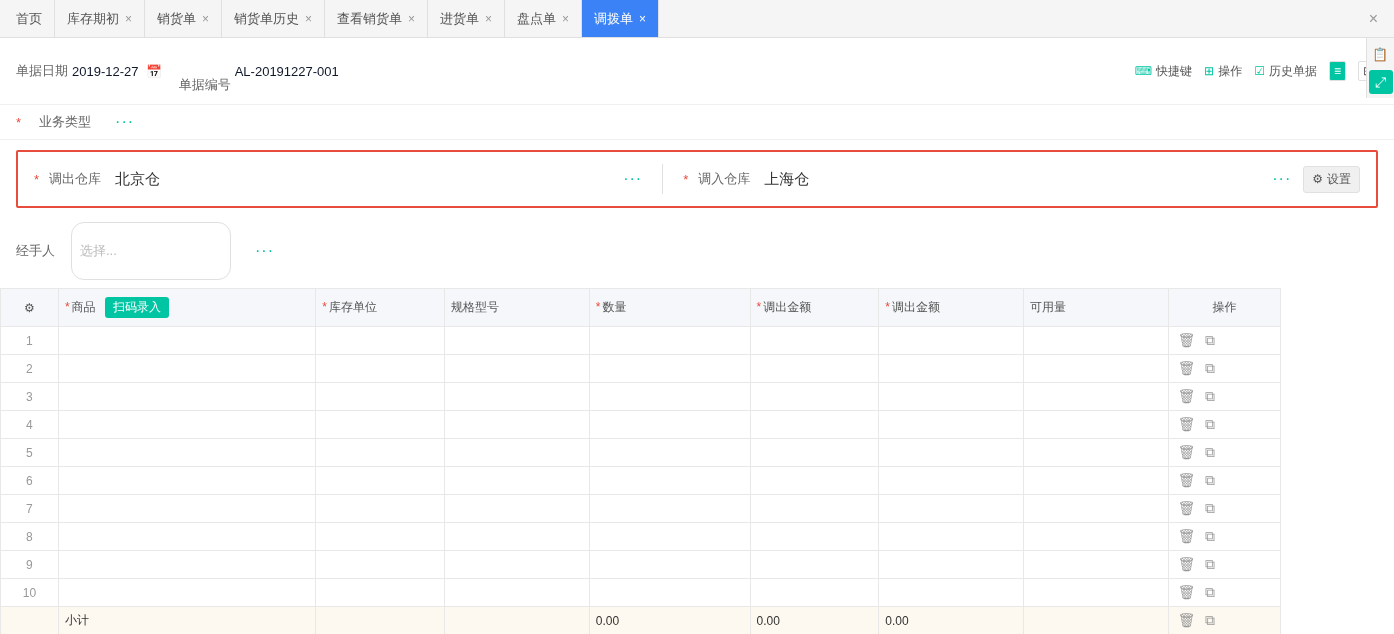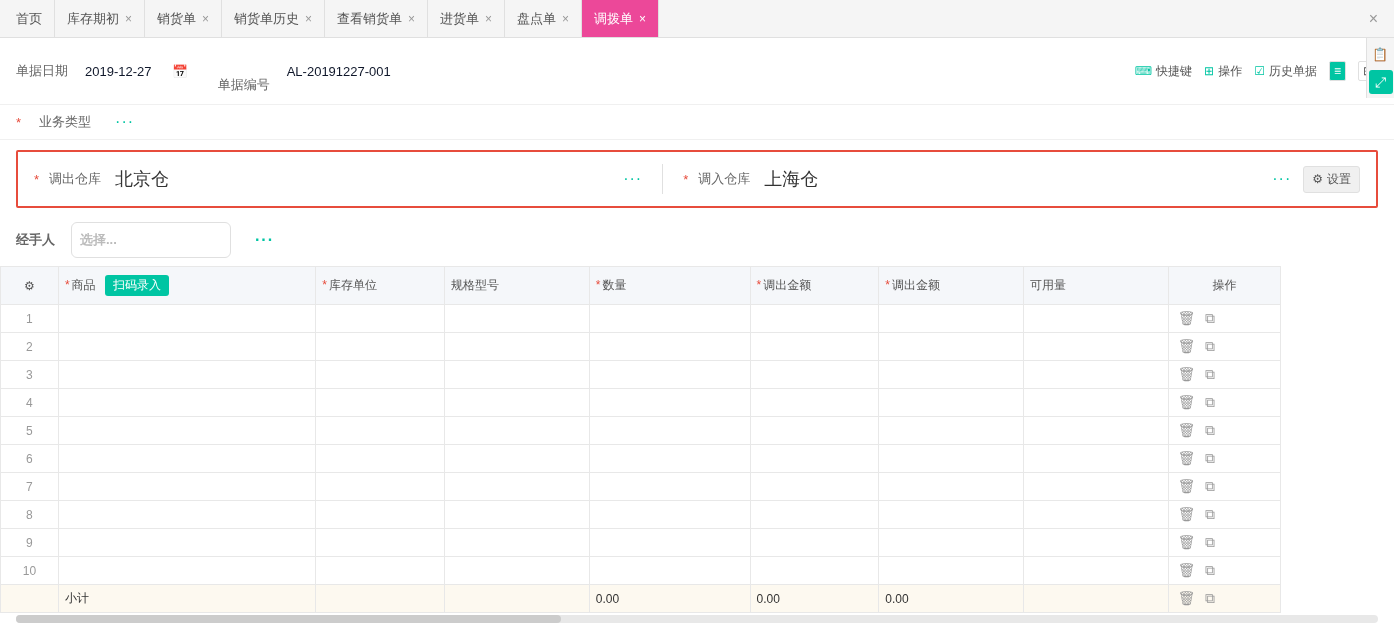--- a/index.html
+++ b/index.html
@@ -8,55 +8,55 @@
     
     .tab-bar {
       display: flex; align-items: center; background: #f5f5f5; border-bottom: 1px solid #e0e0e0;
       height: 38px; padding: 0 4px; position: relative;
     }
     .tab {
       display: flex; align-items: center; padding: 5px 12px; height: 100%; cursor: pointer;
       font-size: 13px; color: #555; border-right: 1px solid #e0e0e0; white-space: nowrap;
       gap: 6px;
     }
-    .tab.active { background: #ec4899; color: #fff; }
+    .tab.active { background: #3b82f6; color: #fff; }
     .tab .close-btn { font-size: 12px; color: #999; cursor: pointer; }
     .tab.active .close-btn { color: #fff; }
     .tab-close-all {
       margin-left: auto; padding: 0 12px; cursor: pointer; font-size: 16px; color: #999;
     }
 
     
     .main { padding: 0; background: #fff; }
 
     
     .form-header {
       display: flex; align-items: center; padding: 10px 16px; gap: 20px;
       border-bottom: 1px solid #f0f0f0;
     }
-    .form-header-left { display: flex; align-items: center; gap: 17px; }
+    .form-header-left { display: flex; align-items: center; gap: 4px; }
     .form-header-right { margin-left: auto; display: flex; align-items: center; gap: 12px; font-size: 12px; color: #555; }
     .field-label { color: #666; font-size: 13px; }
     .field-value { color: #0f172a; font-size: 13px; font-weight: 500; }
     .date-icon { color: #00c5a3; cursor: pointer; margin-left: 4px; }
     .header-action { display: flex; align-items: center; gap: 4px; cursor: pointer; color: #555; font-size: 12px; }
 
     
     .settings-section {
       border: 2px solid #e74c3c; margin: 10px 16px; padding: 12px 16px;
       display: flex; align-items: center; gap: 0;
       border-radius: 2px;
     }
     .settings-group {
       display: flex; align-items: center; gap: 8px; flex: 1;
     }
     .settings-divider { width: 1px; background: #e0e0e0; height: 30px; margin: 0 20px; }
     .req-star { color: #e74c3c; margin-right: 2px; }
     .settings-field-label { color: #666; }
-    .settings-field-value { color: #333; font-size: 18px; }
+    .settings-field-value { color: #333; font-size: 15px; }
     .dots-btn { color: #00c5a3; cursor: pointer; font-size: 16px; letter-spacing: 1px; margin-left: 8px; }
     .gear-btn {
       background: #f0f0f0; border: 1px solid #e0e0e0; padding: 4px 8px;
       cursor: pointer; color: #555; font-size: 12px; border-radius: 3px;
       display: flex; align-items: center; gap: 4px; white-space: nowrap;
     }
 
     
     .form-row2 {
       display: flex; align-items: center; padding: 8px 16px; gap: 16px;
@@ -103,21 +103,21 @@
       width: 24px; height: 24px; display: flex; align-items: center; justify-content: center;
       cursor: pointer; color: #888; font-size: 13px; border-radius: 3px;
     }
     .sidebar-icon.active { background: #00c5a3; color: #fff; }
 
     
     .h-scrollbar { height: 8px; background: #e8e8e8; border-radius: 4px; margin: 2px 16px; }
     .h-scrollbar-thumb { height: 8px; width: 40%; background: #ccc; border-radius: 4px; }
 
     .form-row-agent {
-      display: flex; align-items: center; padding: 4px 16px 8px; gap: 16px; font-weight: bold;
+      display: flex; align-items: center; padding: 4px 16px 8px; gap: 16px;
     }
   </style>
 </head>
 <body>
 
 <div class="tab-bar">
   <div class="tab">
     <span>首页</span>
   </div>
   <div class="tab">
@@ -206,21 +206,21 @@
     <div style="margin-left:12px;">
       <button class="gear-btn">
         <span>⚙</span>
         <span>设置</span>
       </button>
     </div>
   </div>
 
   <div class="form-row-agent">
     <span class="field-label">经手人</span>
-    <div style="border:1px solid #e0e0e0;padding:8px 8px;border-radius:6px;min-width:160px;cursor:pointer;">
+    <div style="border:1px solid #e0e0e0;padding:19px 8px;border-radius:13px;min-width:160px;cursor:pointer;">
       <span class="input-placeholder">选择...</span>
     </div>
     <span class="dots-btn" style="color:#00c5a3;">···</span>
   </div>
 
   <div class="table-wrapper">
     <table>
       <colgroup>
         <col style="width:36px">
         <col style="width:160px">

